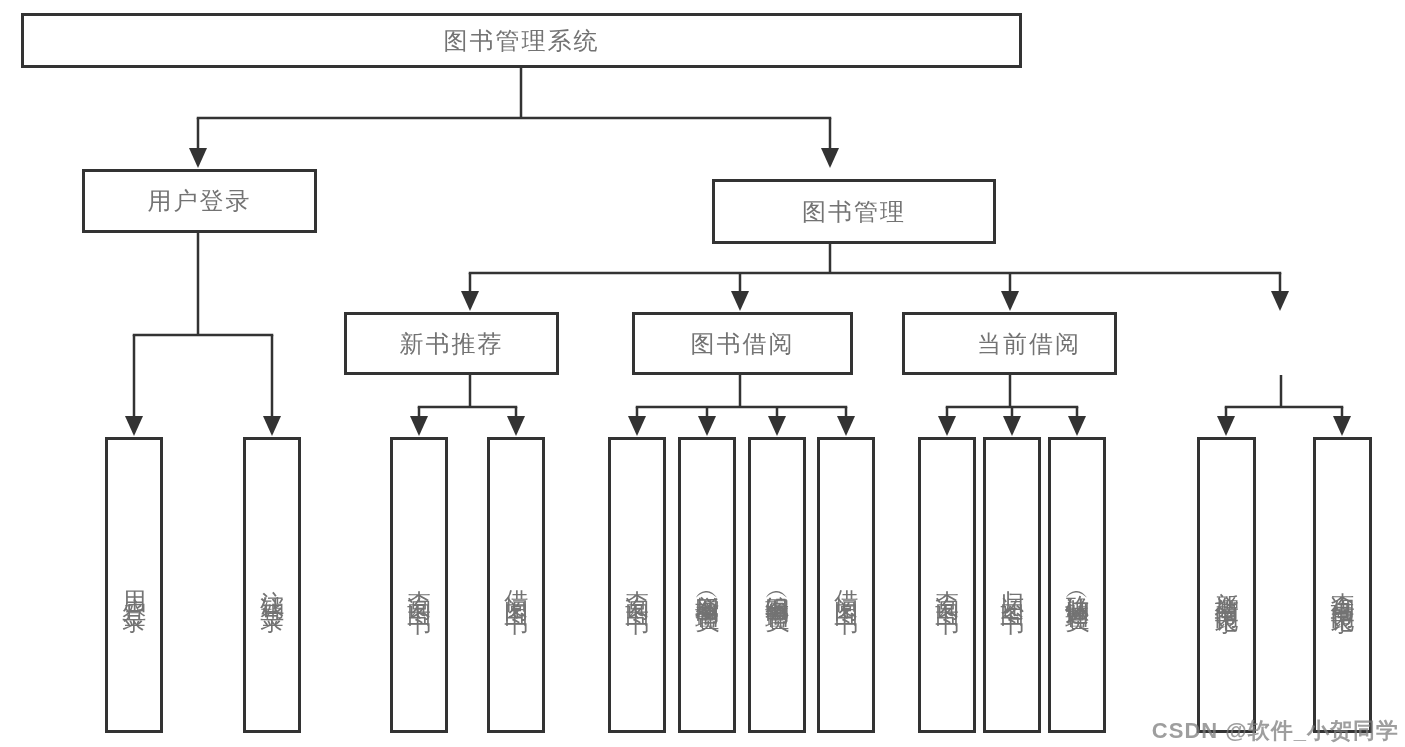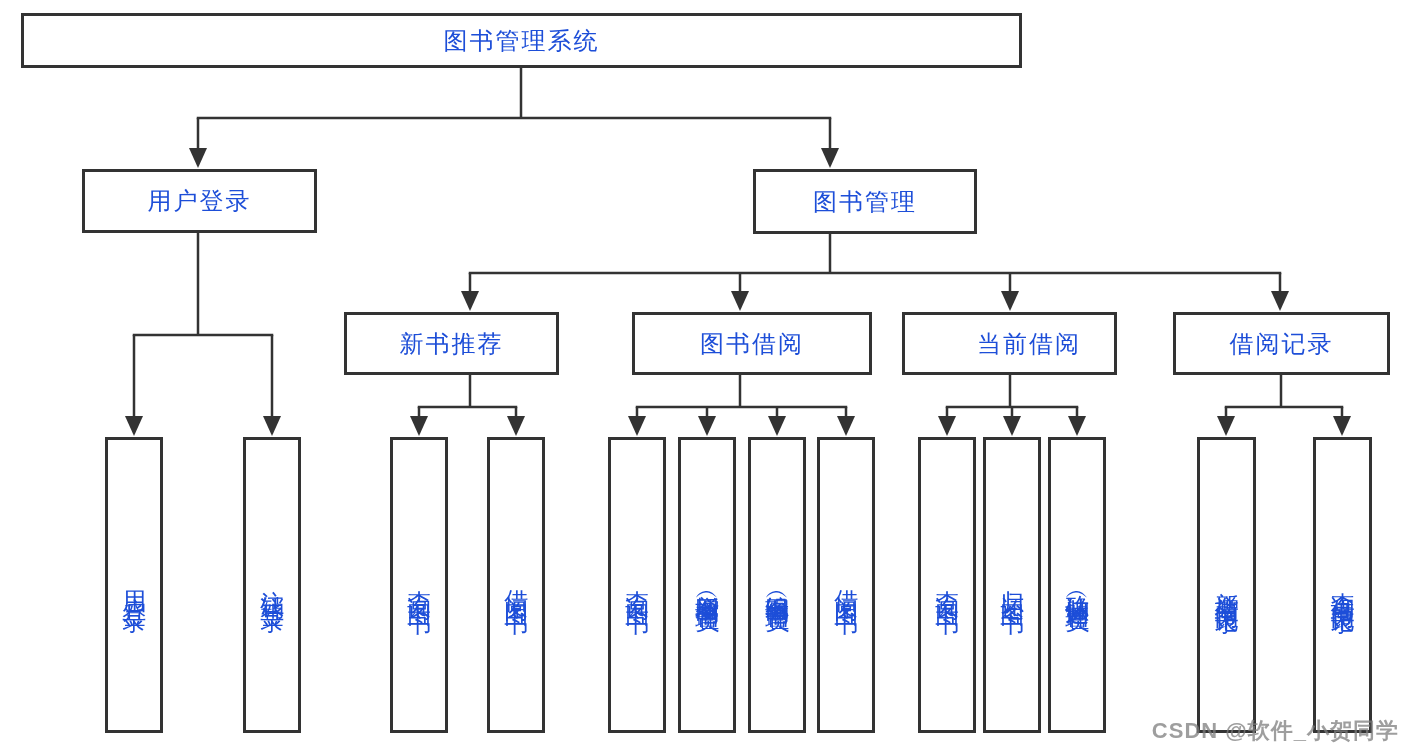--- a/index.html
+++ b/index.html
@@ -22,21 +22,21 @@
     pointer-events: none;
   }
   .node {
     position: absolute;
     box-sizing: border-box;
     border: 3px solid #333333;
     background: #ffffff;
     display: flex;
     align-items: center;
     justify-content: center;
-    color: #1d4ed8;
+    color: #737373;
   }
   .node-h {
     font-size: 24px;
     letter-spacing: 2px;
     white-space: nowrap;
   }
   .node-v {
     font-size: 24px;
   }
   .node-v .vtext {
@@ -118,35 +118,32 @@
       <polygon points="1333,416 1351,416 1342,436" fill="#333333"></polygon>
     </svg>
 
   <div class="node node-h" style="left:21px; top:13px; width:1001px; height:55px;">
     <span>图书管理系统</span>
   </div>
 
   <div class="node node-h" style="left:82px; top:169px; width:235px; height:64px;">
     <span>用户登录</span>
   </div>
-  <div class="node node-h" style="left:712px; top:169px; width:224px; height:65px;margin-left:41px;">
+  <div class="node node-h" style="left:712px; top:179px; width:284px; height:65px;">
     <span>图书管理</span>
   </div>
 
   <div class="node node-h" style="left:344px; top:312px; width:215px; height:63px;">
     <span>新书推荐</span>
   </div>
-  <div class="node node-h" style="left:632px; top:312px; width:240px; height:63px;font-family:Liberation Mono, monospace;">
+  <div class="node node-h" style="left:632px; top:312px; width:221px; height:63px;font-family:Liberation Mono, monospace;">
     <span>图书借阅</span>
   </div>
   <div class="node node-h" style="left:902px; top:312px; width:215px; height:63px;padding-left:39px;">
     <span>当前借阅</span>
-  </div>
-  <div class="node node-h" style="left:1173px; top:312px; width:217px; height:63px;">
-    <span>借阅记录</span>
   </div>
 
   <div class="node node-v" style="left:105px; top:437px; width:58px; height:296px;">
     <span class="vtext">用户登录</span>
   </div>
   <div class="node node-v" style="left:243px; top:437px; width:58px; height:296px;">
     <span class="vtext">注销登录</span>
   </div>
 
   <div class="node node-v" style="left:390px; top:437px; width:58px; height:296px;">

